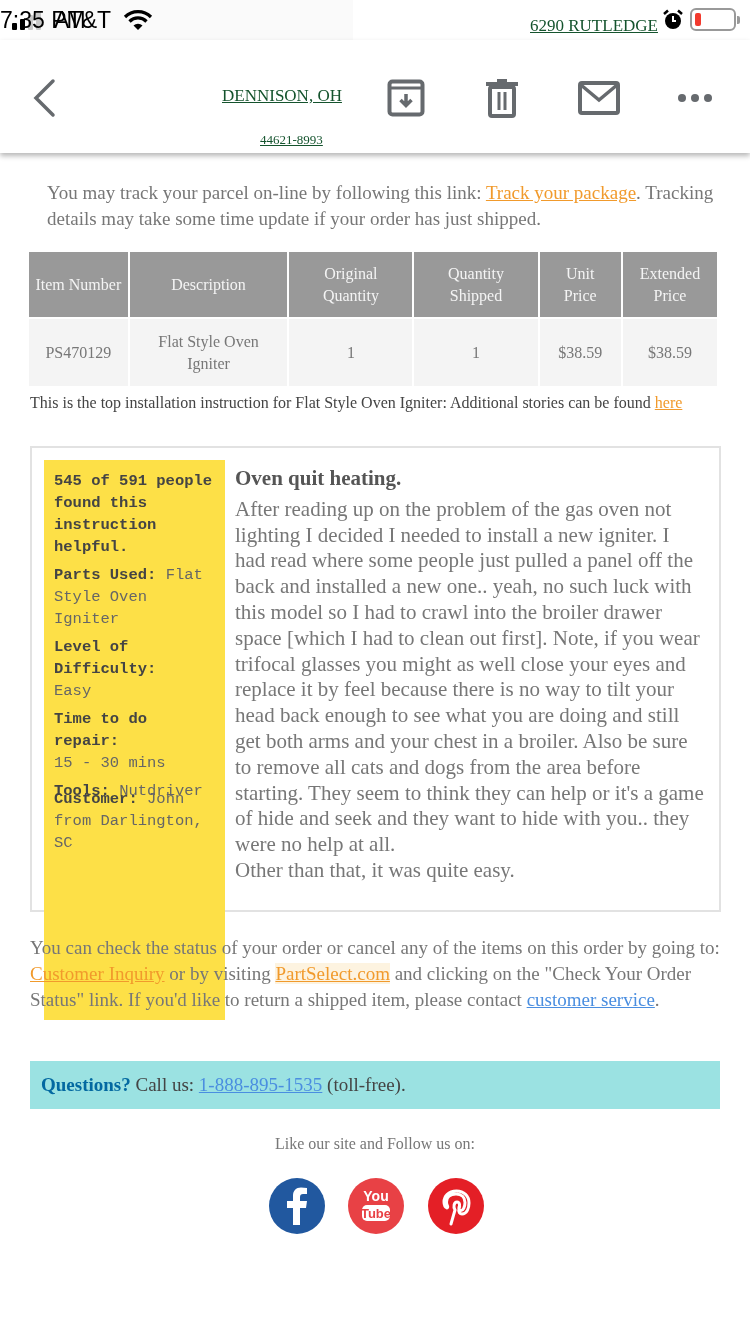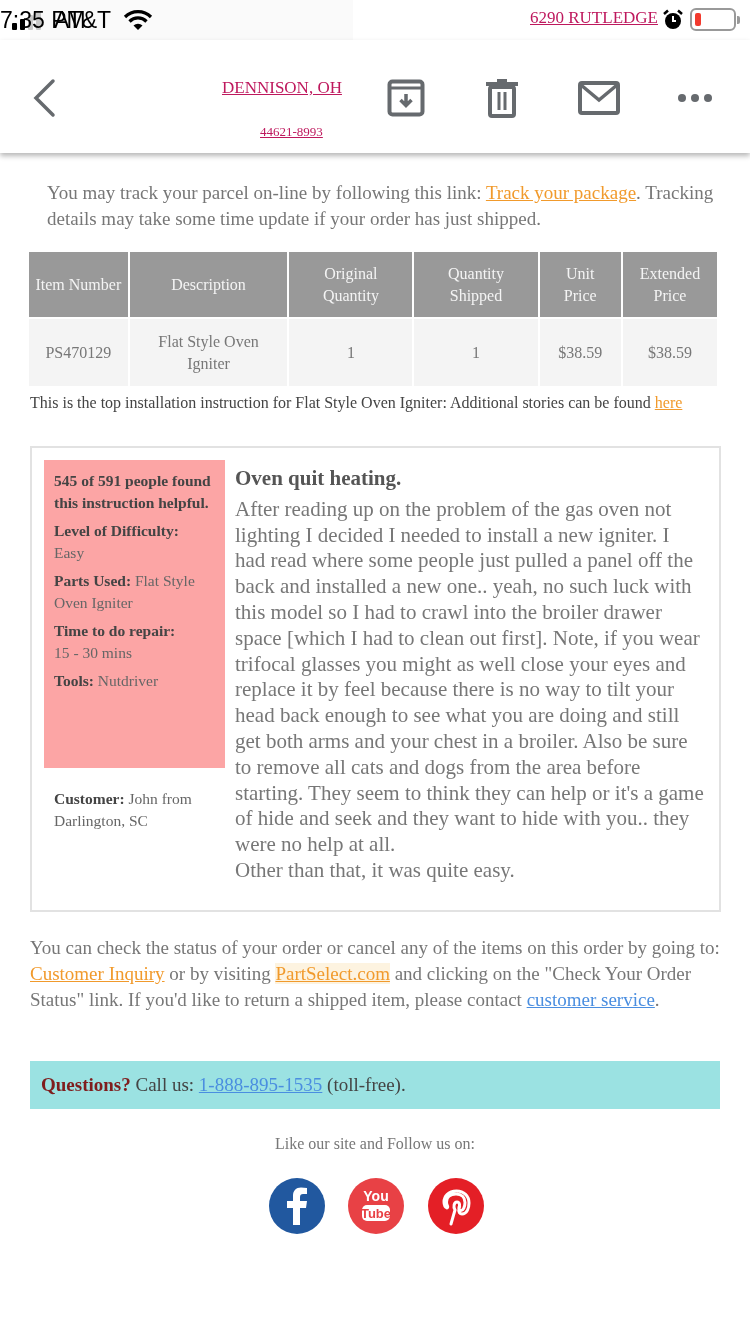--- a/index.html
+++ b/index.html
@@ -14,21 +14,21 @@
   .carrier { position: absolute; left: 54px; top: 7px; font-size: 23px; color: #000; }
   .wifi { position: absolute; left: 122px; top: 8px; }
   .clock { position: absolute; left: 0; width: 750px; top: 7px; font-size: 23px; color: #000; font-weight: 500; }
   .alarm { position: absolute; left: 662px; top: 9px; }
   .battery { position: absolute; left: 690px; top: 8px; width: 46px; height: 23px; border: 2px solid #999; border-radius: 6px; }
   .battery::after { content: ""; position: absolute; right: -6px; top: 6px; width: 3px; height: 8px; background: #999; border-radius: 0 2px 2px 0; }
   .battery .level { position: absolute; left: 3px; top: 3px; width: 6px; height: 13px; background: #f23a2e; border-radius: 2px; }
 
   
   .ghost-block { position: absolute; left: 30px; top: 0; width: 323px; height: 66px; background: #fafafa; }
-  .ghost-text { position: absolute; color: #be185d; font-size: 17px; text-decoration: underline; }
+  .ghost-text { position: absolute; color: #14532d; font-size: 17px; text-decoration: underline; margin-top: 8px; }
 
   
   .toolbar { position: absolute; left: 0; top: 40px; width: 750px; height: 113px; background: rgba(255,255,255,0.85); box-shadow: 0 3px 5px rgba(0,0,0,0.28); z-index: 4; }
   .tb-btn { position: absolute; display: flex; align-items: center; justify-content: center; cursor: pointer; }
   .back-btn { left: 20px; top: 30px; width: 48px; height: 56px; }
   .archive-btn { left: 380px; top: 33px; width: 52px; height: 50px; }
   .trash-btn { left: 480px; top: 33px; width: 44px; height: 50px; }
   .mail-btn { left: 574px; top: 33px; width: 50px; height: 50px; }
   .more-btn { left: 670px; top: 33px; width: 50px; height: 50px; }
 
@@ -38,31 +38,31 @@
   a.orange { color: #f19a2c; text-decoration: underline; }
   a.blue { color: #4a8ee0; text-decoration: underline; }
 
   .order-table { position: absolute; left: 29px; top: 99px; width: 692px; border-collapse: separate; border-spacing: 2px 0; margin-left: -2px; }
   .order-table th { background: #999999; color: #f4f4f4; font-weight: normal; font-size: 16px; line-height: 22px; height: 67px; text-align: center; border-bottom: 2px solid #fff; }
   .order-table td { background: #f4f4f4; color: #777; font-size: 16px; line-height: 22px; height: 67px; text-align: center; }
 
   .top-instr { position: absolute; left: 30px; top: 238px; width: 690px; font-size: 16px; line-height: 23px; color: #444; }
 
   .story-box { position: absolute; left: 30px; top: 293px; width: 691px; height: 466px; border: 2px solid #e2e2e2; background: #fff; }
-  .story-side { position: absolute; left: 12px; top: 12px; width: 181px; height: 308px; background: #fca5a5; padding: 10px 10px; font-size: 15.5px; line-height: 22px; color: #666; }
+  .story-side { position: absolute; left: 12px; top: 12px; width: 181px; height: 560px; background: #fde047; padding: 10px 10px; font-size: 15.5px; line-height: 22px; color: #666; font-family: Liberation Mono, monospace; }
   .story-side b { color: #444; }
   .story-side .blk { margin-bottom: 6px; }
   .story-side .cust { position: absolute; left: 10px; top: 328px; width: 165px; }
   .story-main { position: absolute; left: 203px; top: 18px; width: 470px; font-size: 21px; line-height: 25.8px; color: #777; }
   .story-title { font-weight: bold; color: #555; margin-bottom: 5px; }
 
   .status-para { position: absolute; left: 30px; top: 782px; width: 695px; font-size: 19px; line-height: 26px; color: #777; }
 
   .questions { position: absolute; left: 30px; top: 908px; width: 690px; height: 48px; background: #9be2e2; padding-left: 11px; font-size: 19px; line-height: 48px; color: #444; }
-  .questions b { color: #7f1d1d; }
+  .questions b { color: #0369a1; }
 
   .follow { position: absolute; left: 0; width: 750px; top: 982px; text-align: center; font-size: 16px; color: #777; }
   .social { position: absolute; top: 1025px; width: 56px; height: 56px; border-radius: 50%; display: flex; align-items: center; justify-content: center; cursor: pointer; text-align: right; }
   .fb { left: 269px; background: #21589f; }
   .yt { left: 348px; background: #e84145; }
   .pin { left: 428px; background: #e41f26; }
 </style>
 </head>
 <body>
 
@@ -162,22 +162,22 @@
         <td>$38.59</td>
       </tr>
     </tbody>
   </table>
 
   <p class="top-instr"><span>This is the top installation instruction for Flat Style Oven Igniter: Additional stories can be found </span><a class="orange">here</a></p>
 
   <div class="story-box">
     <div class="story-side">
       <div class="blk"><b>545 of 591 people found this instruction helpful.</b></div>
+      <div class="blk"><b>Parts Used:</b> <span>Flat Style Oven Igniter</span></div>
       <div class="blk"><b>Level of Difficulty:</b><br><span>Easy</span></div>
-      <div class="blk"><b>Parts Used:</b> <span>Flat Style Oven Igniter</span></div>
       <div class="blk"><b>Time to do repair:</b><br><span>15 - 30 mins</span></div>
       <div class="blk"><b>Tools:</b> <span>Nutdriver</span></div>
       <div class="cust"><b>Customer:</b> <span>John from Darlington, SC</span></div>
     </div>
     <div class="story-main">
       <div class="story-title">Oven quit heating.</div>
       <div>After reading up on the problem of the gas oven not lighting I decided I needed to install a new igniter. I had read where some people just pulled a panel off the back and installed a new one.. yeah, no such luck with this model so I had to crawl into the broiler drawer space [which I had to clean out first]. Note, if you wear trifocal glasses you might as well close your eyes and replace it by feel because there is no way to tilt your head back enough to see what you are doing and still get both arms and your chest in a broiler. Also be sure to remove all cats and dogs from the area before starting. They seem to think they can help or it's a game of hide and seek and they want to hide with you.. they were no help at all.</div>
       <div>Other than that, it was quite easy.</div>
     </div>
   </div>

